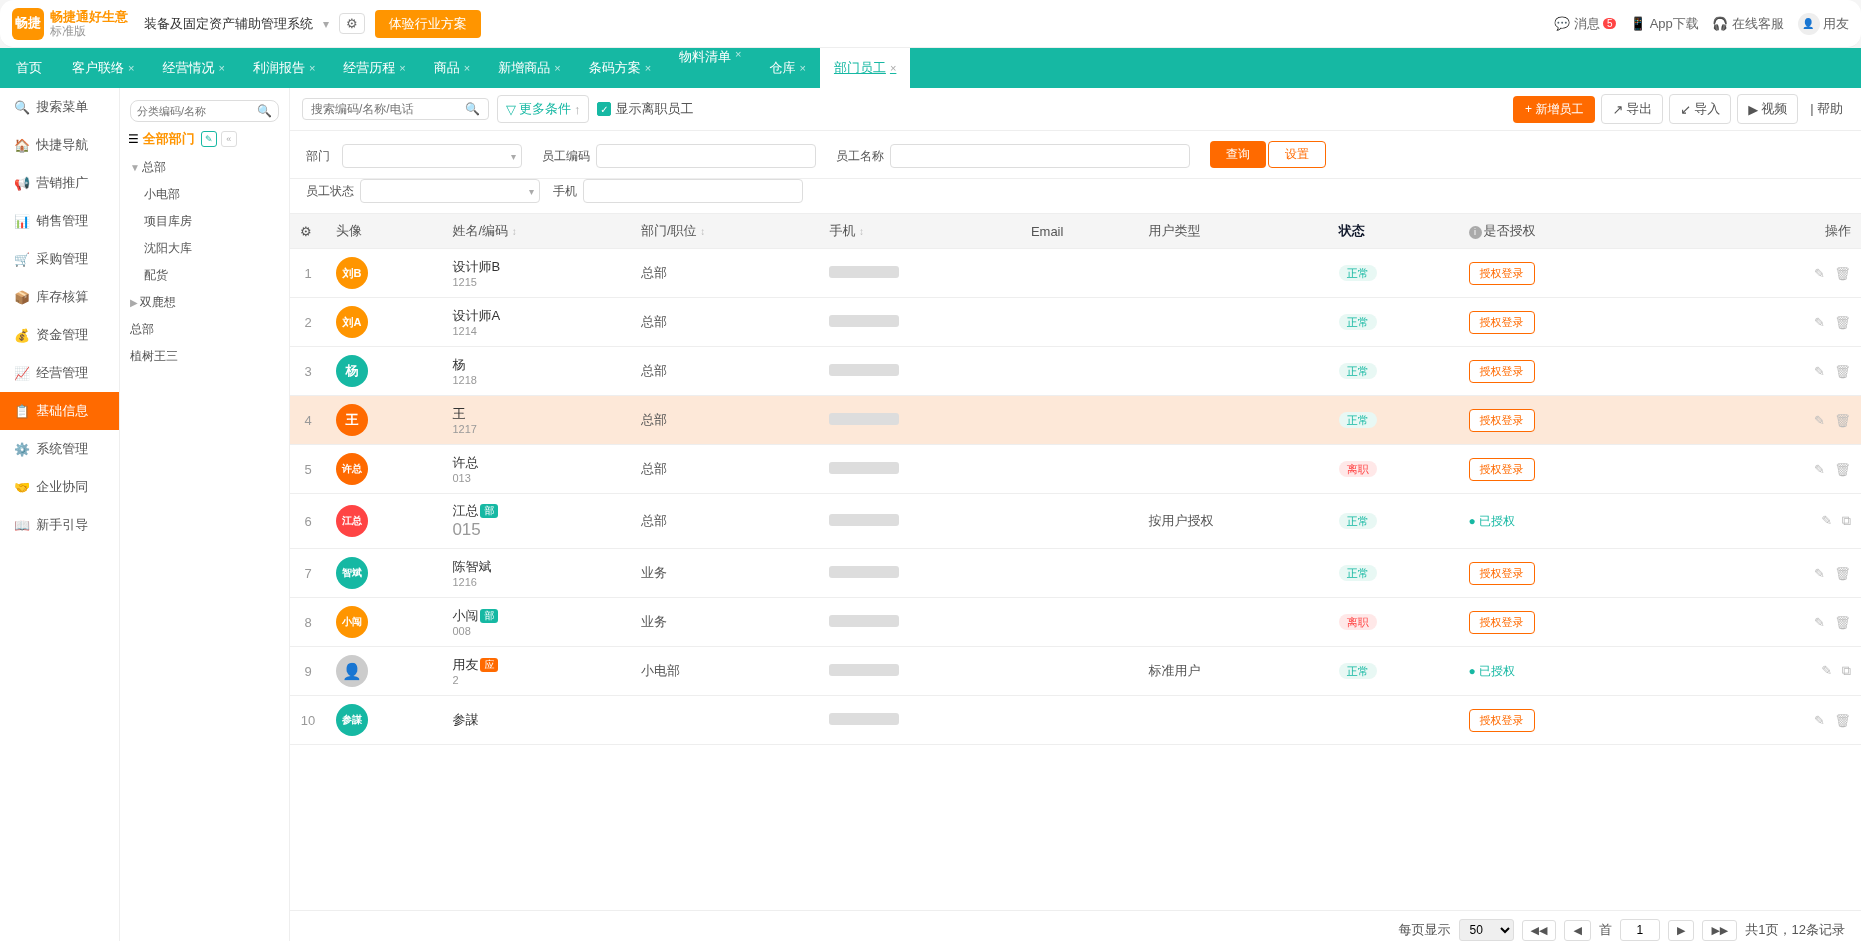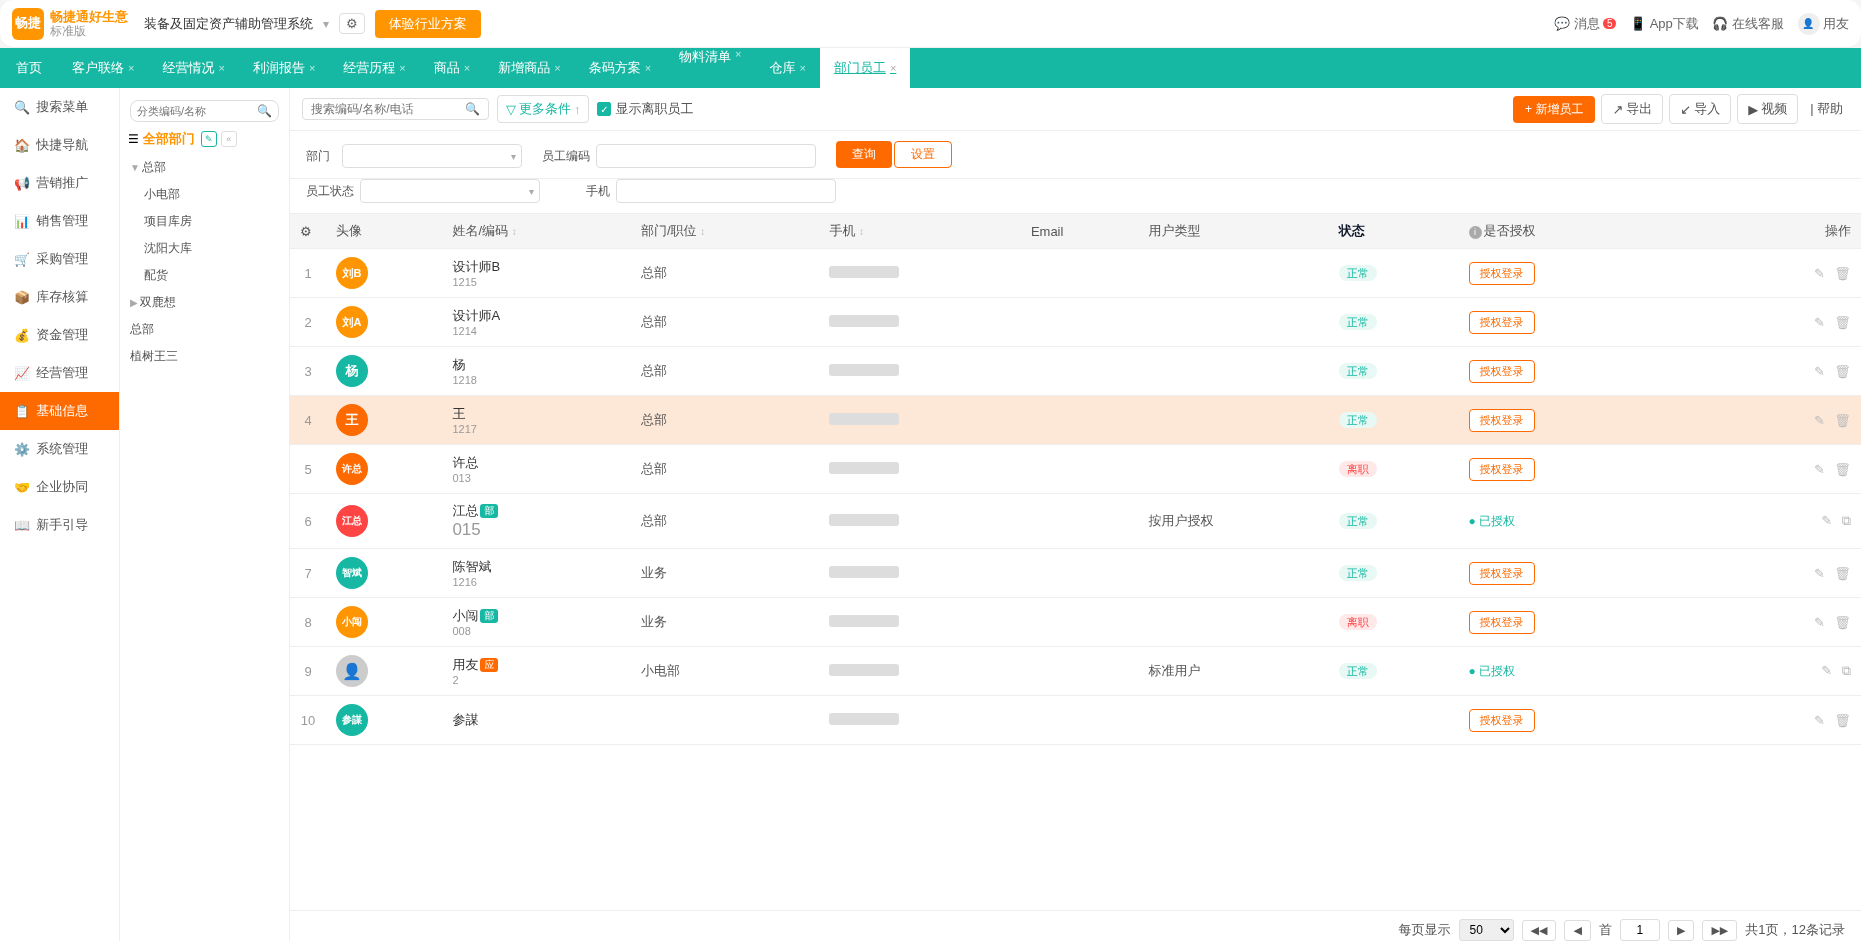--- a/index.html
+++ b/index.html
@@ -192,27 +192,31 @@
           <label style="color:#555;font-size:12px;min-width:30px;">部门</label>
           <div style="position:relative;display:inline-block;">
             <select style="border:1px solid #ddd;border-radius:4px;padding:4px 24px 4px 8px;font-size:12px;color:#666;background:#fff;min-width:180px;appearance:none;outline:none;"></select>
             <span style="position:absolute;right:6px;top:50%;transform:translateY(-50%);color:#aaa;font-size:10px;pointer-events:none;">▾</span>
           </div>
         </div>
         <div style="display:flex;align-items:center;gap:6px;">
           <label style="color:#555;font-size:12px;white-space:nowrap;">员工编码</label>
           <input style="border: 1px solid rgb(221, 221, 221); border-radius: 4px; padding: 4px 8px; font-size: 12px; color: rgb(102, 102, 102); width: 220px; outline: none;">
         </div>
+        <div style="display:flex;align-items:center;gap:6px;">
+          <label style="color:#555;font-size:12px;white-space:nowrap;">员工名称</label>
+          <input style="border: 1px solid rgb(221, 221, 221); border-radius: 4px; padding: 4px 8px; font-size: 12px; color: rgb(102, 102, 102); width: 300px; outline: none;">
+        </div>
         <div style="display:flex;flex-direction:row;gap:2px;">
           <button style="background:#ff6a00;color:#fff;border:none;border-radius:4px;padding:4px 16px;cursor:pointer;font-size:12px;">查询</button>
           <button style="background:#fff;color:#ff6a00;border:1px solid #ff6a00;border-radius:4px;padding:4px 16px;cursor:pointer;font-size:12px;">设置</button>
         </div>
       </div>
 
-      <div style="background:#fff;padding:0 16px 10px;border-bottom:1px solid #eee;display:flex;align-items:center;gap:36px;">
+      <div style="background:#fff;padding:0 16px 10px;border-bottom:1px solid #eee;display:flex;align-items:center;gap:3px;">
         <div style="display:flex;align-items:center;gap:6px;">
           <label style="color:#555;font-size:12px;white-space:nowrap;">员工状态</label>
           <div style="position:relative;display:inline-block;">
             <select style="border:1px solid #ddd;border-radius:4px;padding:4px 24px 4px 8px;font-size:12px;color:#666;background:#fff;min-width:180px;appearance:none;outline:none;"></select>
             <span style="position:absolute;right:6px;top:50%;transform:translateY(-50%);color:#aaa;font-size:10px;pointer-events:none;">▾</span>
           </div>
         </div>
         <div style="display:flex;align-items:center;gap:6px;">
           <label style="color:#555;font-size:12px;white-space:nowrap;margin-left:10px;">手机</label>
           <input style="border: 1px solid rgb(221, 221, 221); border-radius: 4px; padding: 4px 8px; font-size: 12px; color: rgb(102, 102, 102); width: 220px; outline: none;">

